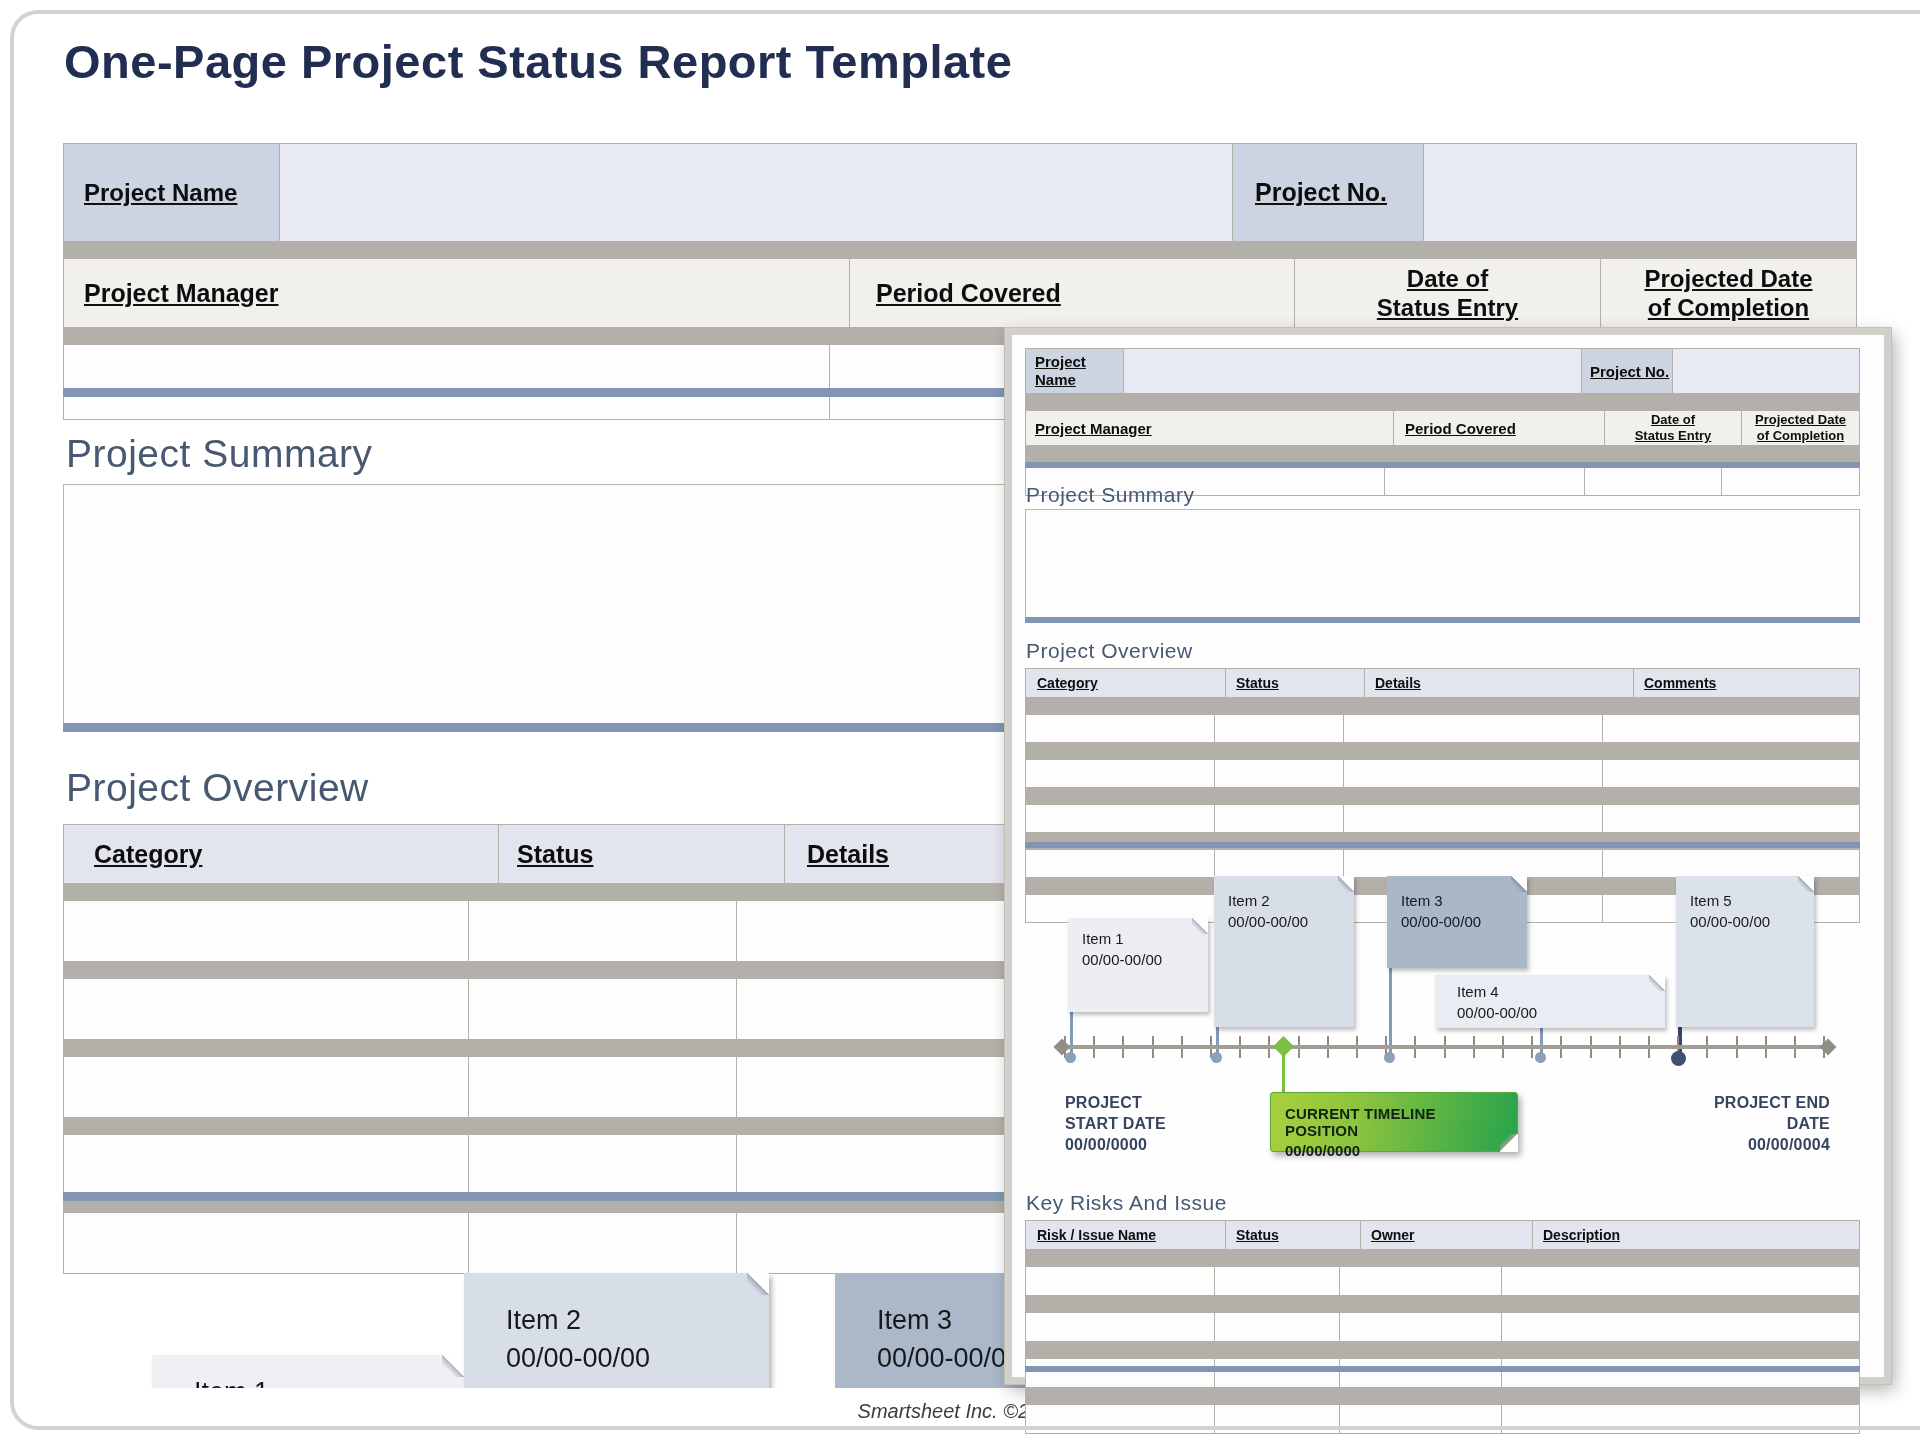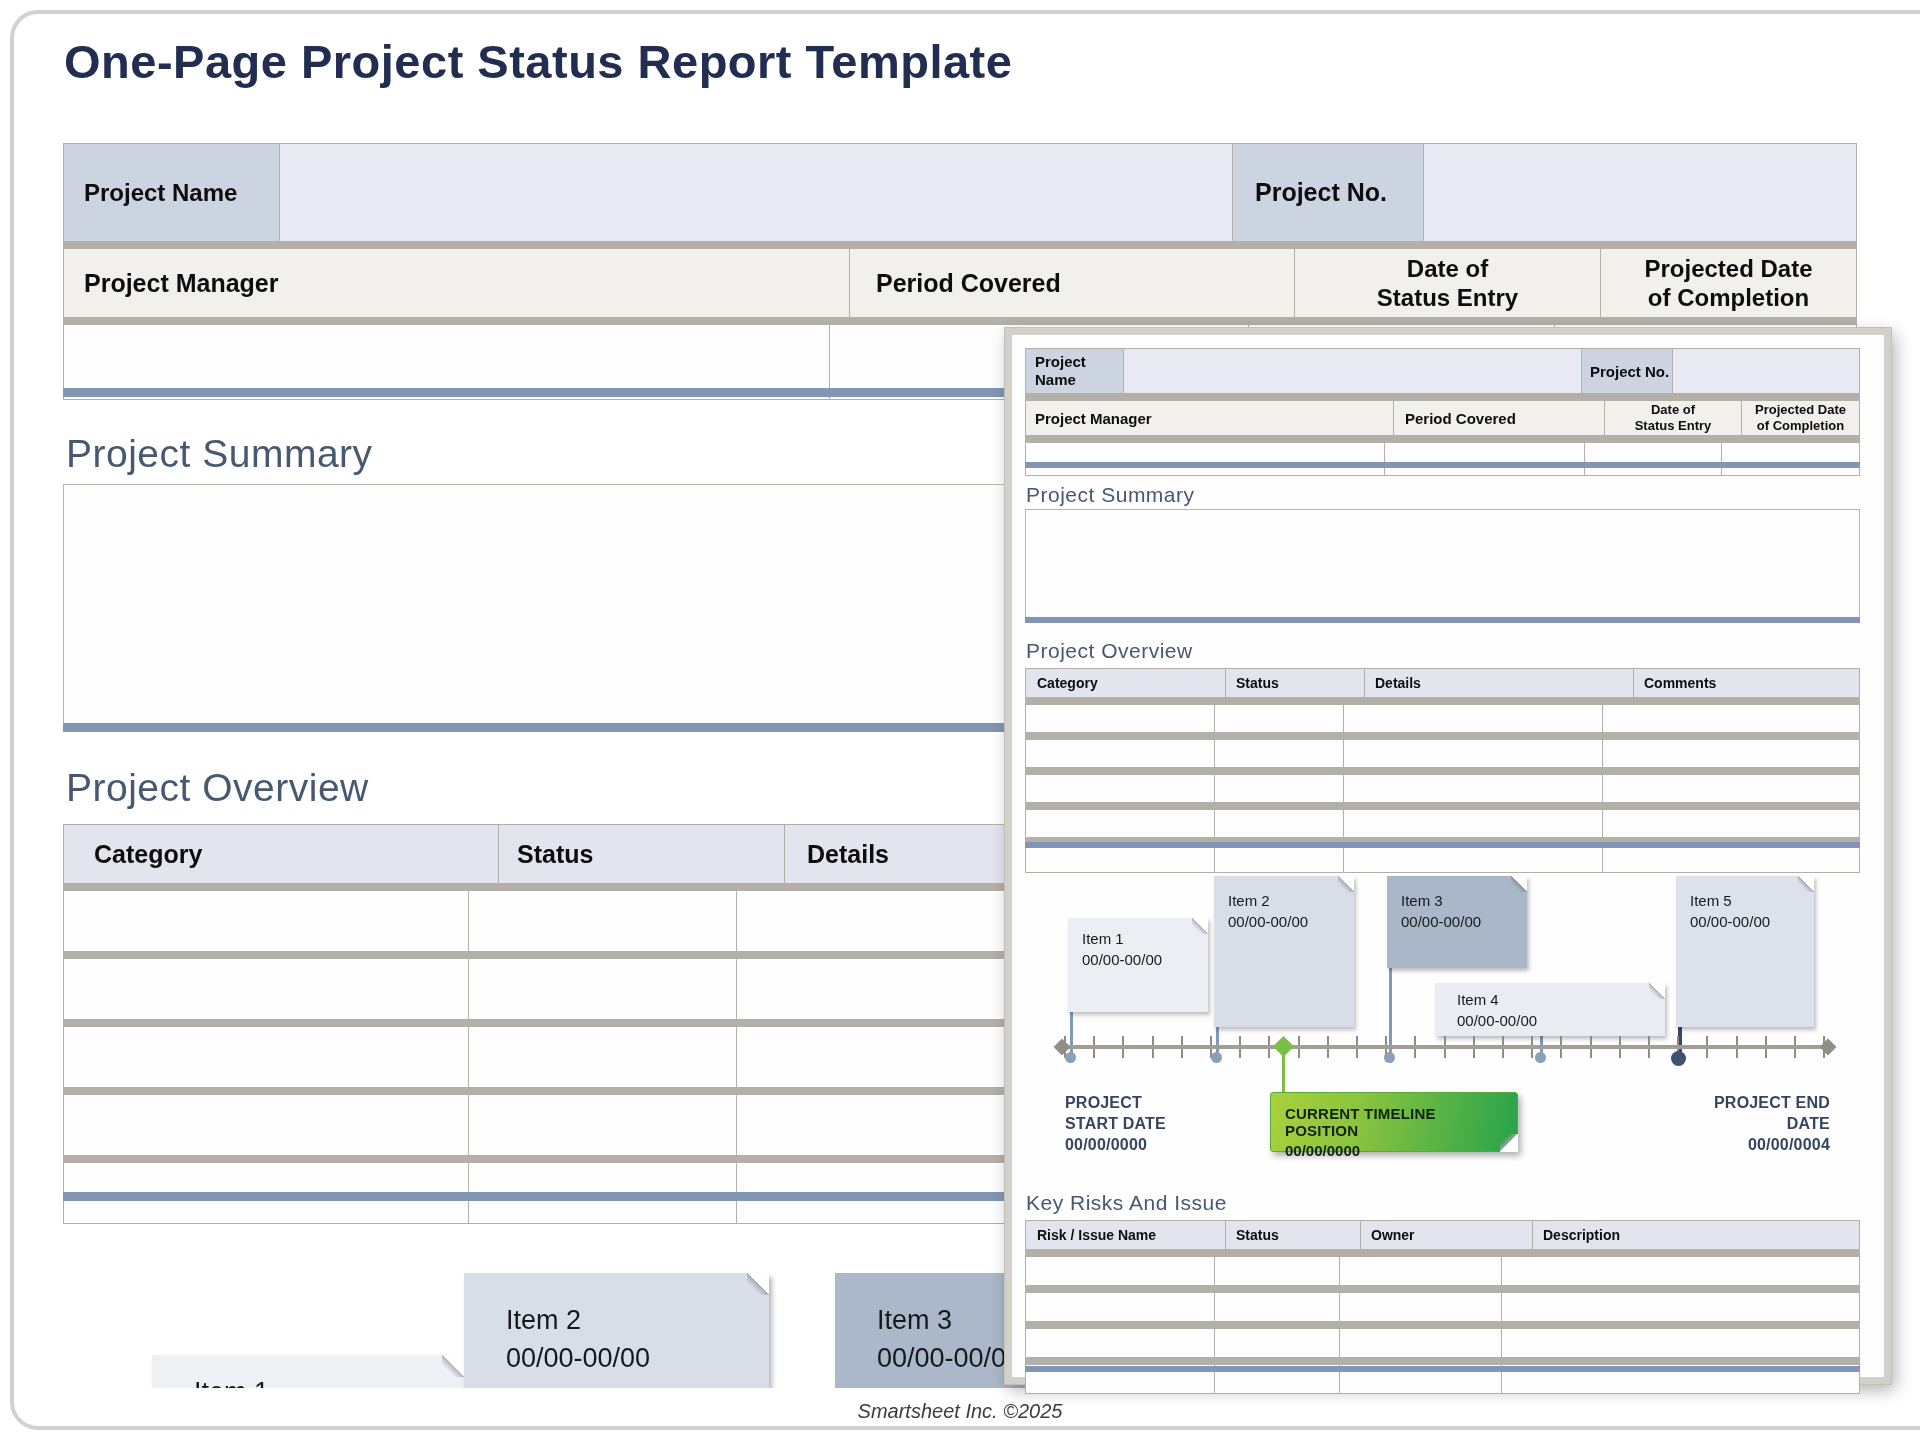--- a/index.html
+++ b/index.html
@@ -6,21 +6,21 @@
   #canvas{position:relative;width:1920px;height:1440px;background:#ffffff;overflow:hidden;
           font-family:"Liberation Sans","DejaVu Sans",sans-serif;color:#111;padding-left:44px;}
   .abs{position:absolute;}
   .ml{white-space:pre-line;}
 
   
   .page-frame{position:absolute;left:10px;top:10px;right:10px;bottom:10px;
               border:4px solid #d2d2d2;border-radius:28px;pointer-events:none;z-index:50;}
 
   
-  .ttable{background:#b3b0aa;border:1px solid #b3b0aa;display:flex;flex-direction:column;gap:8px;}
+  .ttable{background:#b3b0aa;border:1px solid #b3b0aa;display:flex;flex-direction:column;gap:18px;text-decoration:underline;}
   .trow{display:flex;gap:1px;}
   .tcell{position:relative;}
   .hdrblue{background:#ccd3e1;}
   .valblue{background:#e7eaf2;}
   .rowwarm{background:#f1f0ec;}
   .cellwhite{background:#fdfdfd;}
   .ovhdr{background:#e2e5ee;}
   .thickbar{background:#8296b4;}
 
   
@@ -268,21 +268,21 @@
       <div class="item-box" style="left:202px;top:541px;width:126px;height:137px;background:#d8dee8;padding:14px 0 0 14px;">
         <span class="fold"></span>
         <div class="item-name">Item 2</div>
         <div class="item-name">00/00-00/00</div>
       </div>
       <div class="item-box" style="left:375px;top:541px;width:126px;height:78px;background:#a9b7c9;padding:14px 0 0 14px;">
         <span class="fold"></span>
         <div class="item-name">Item 3</div>
         <div class="item-name">00/00-00/00</div>
       </div>
-      <div class="item-box" style="left:423px;top:640px;width:208px;height:47px;background:#e9ecf2;padding:6px 0 0 22px;margin-top:8px;">
+      <div class="item-box" style="left:423px;top:640px;width:208px;height:47px;background:#e9ecf2;padding:6px 0 0 22px;">
         <span class="fold"></span>
         <div class="item-name">Item 4</div>
         <div class="item-name">00/00-00/00</div>
       </div>
       <div class="item-box" style="left:664px;top:541px;width:124px;height:137px;background:#dce2eb;padding:14px 0 0 14px;">
         <span class="fold"></span>
         <div class="item-name">Item 5</div>
         <div class="item-name">00/00-00/00</div>
       </div>
 

